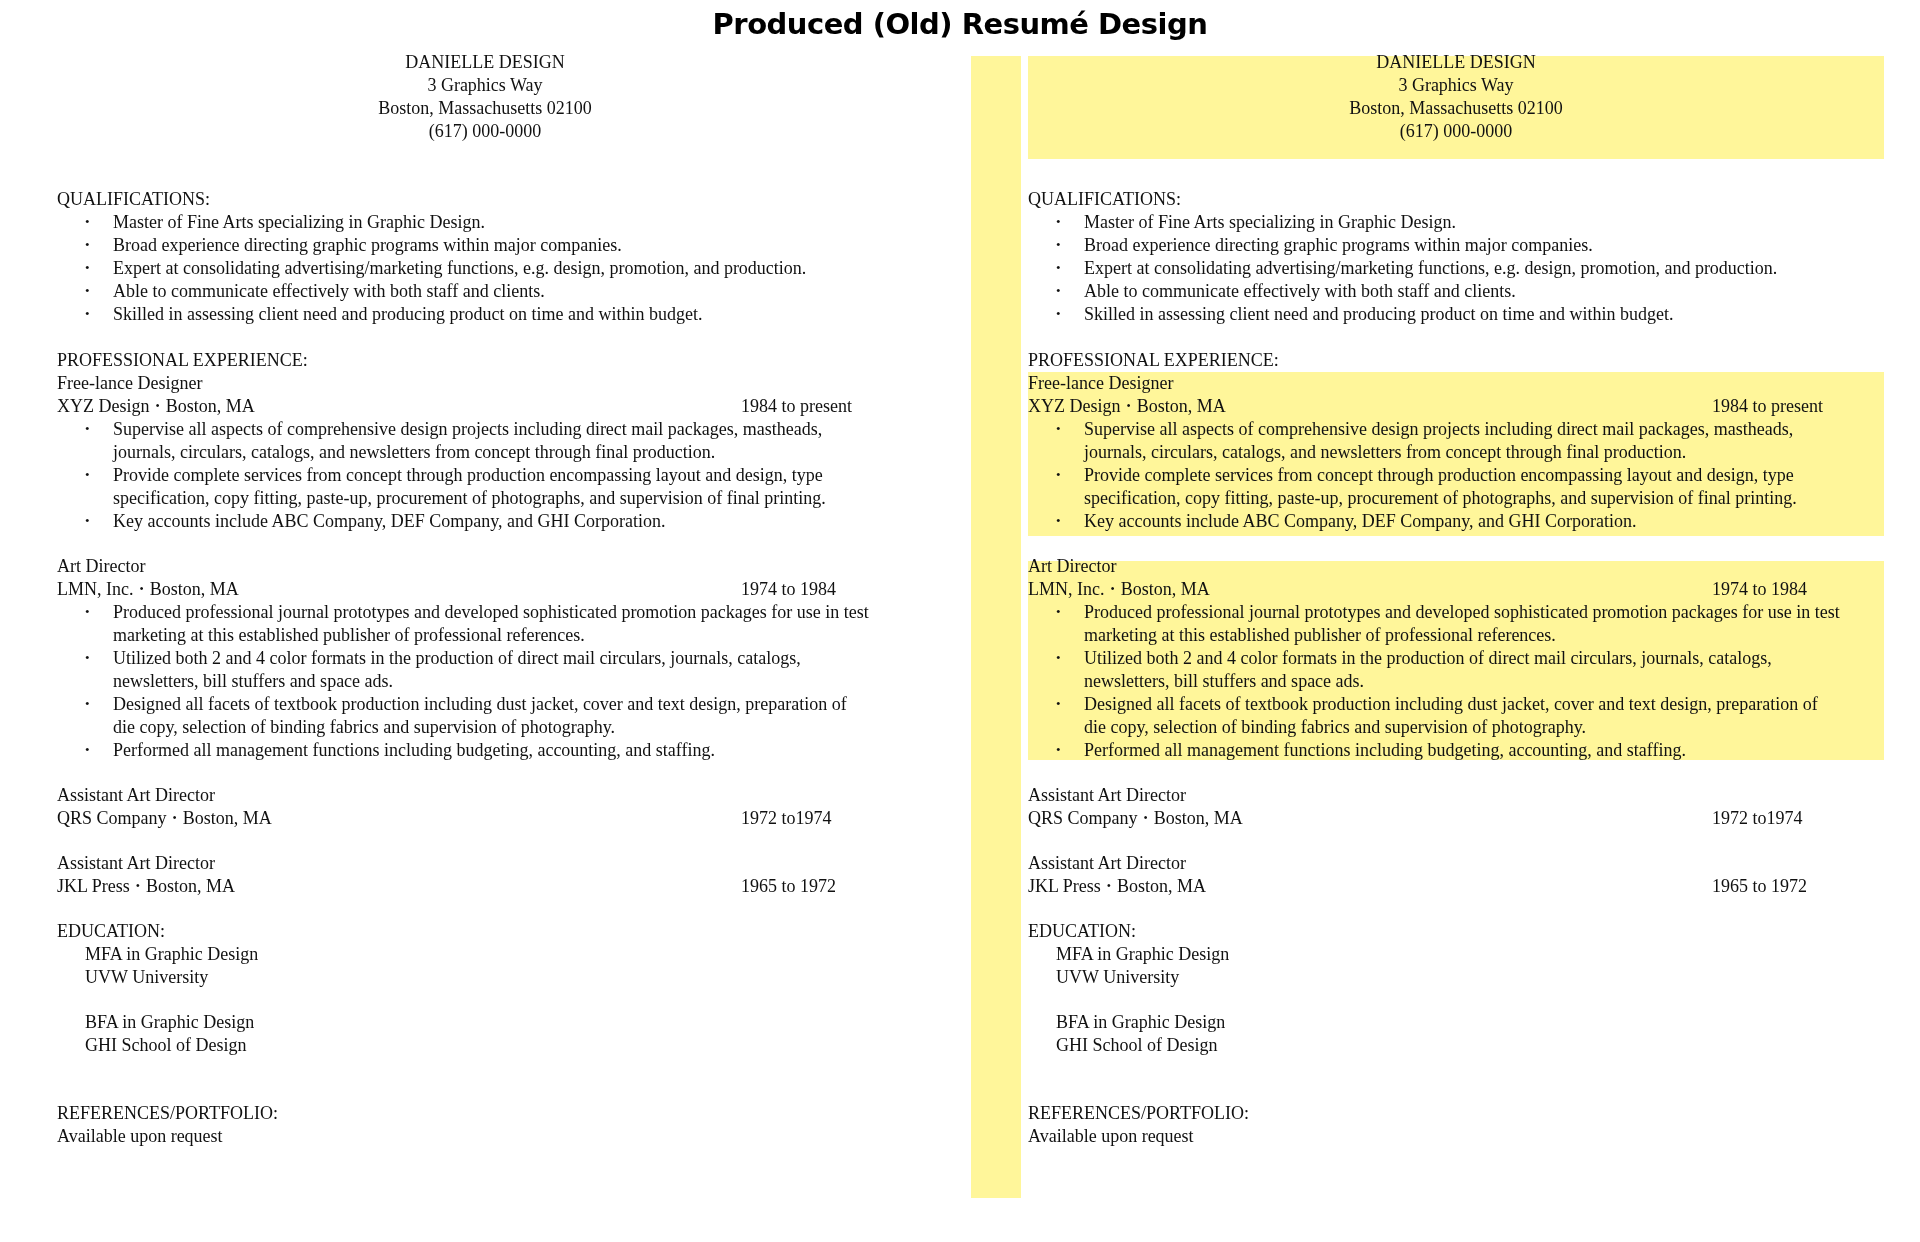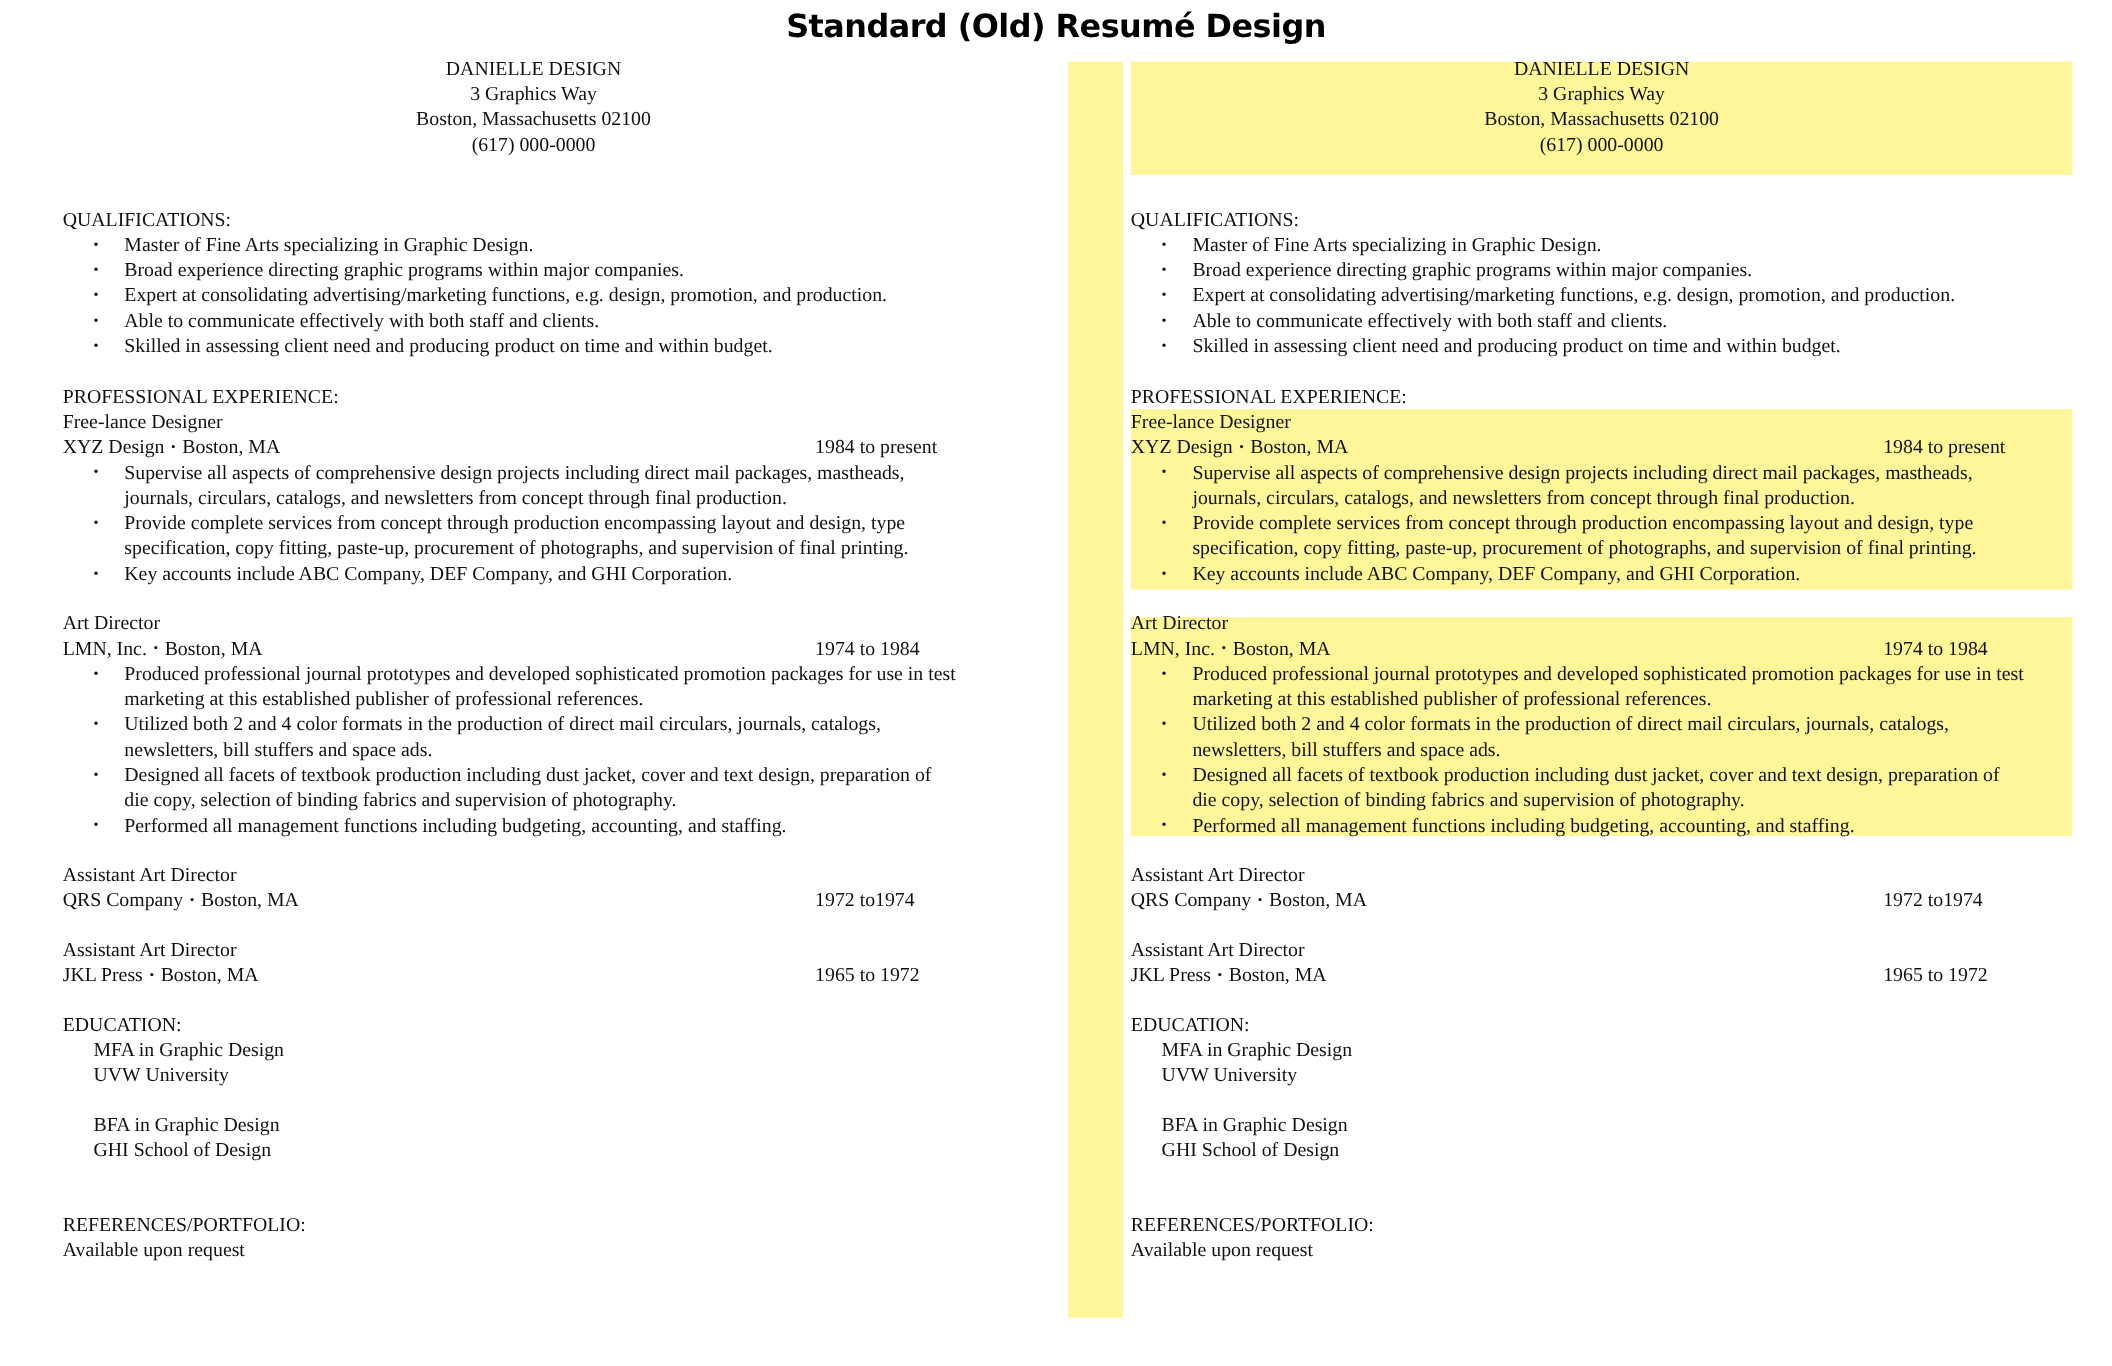--- a/index.html
+++ b/index.html
@@ -74,21 +74,21 @@
     }
     .sep {
       font-size: 12px;
       vertical-align: 2px;
       padding: 0 6px;
     }
   </style>
 </head>
 <body>
 
-<div class="page-title">Standard (Old) Resumé Design</div>
+<div class="page-title">Produced (Old) Resumé Design</div>
 
 <div id="panels">
   <div class="panel" style="left: 0px; width: 1920px;">
 
     <div class="line center" style="top: 51px; width: 856px; left: 57px;">DANIELLE DESIGN</div>
     <div class="line center" style="top: 74px; width: 856px; left: 57px;">3 Graphics Way</div>
     <div class="line center" style="top: 97px; width: 856px; left: 57px;">Boston, Massachusetts  02100</div>
     <div class="line center" style="top: 120px; width: 856px; left: 57px;">(617) 000-0000</div>
 
     <div class="line" style="top: 188px; left: 57px;">QUALIFICATIONS:</div>

